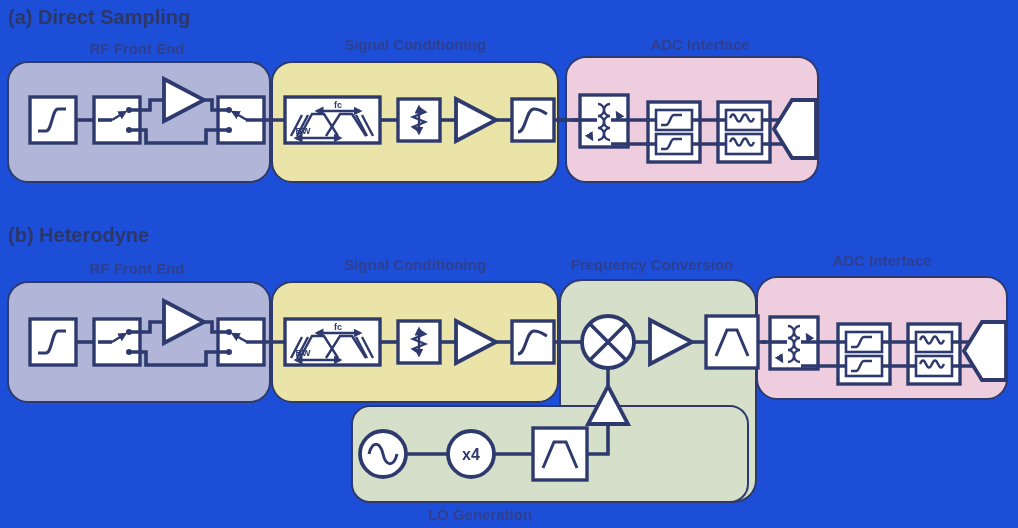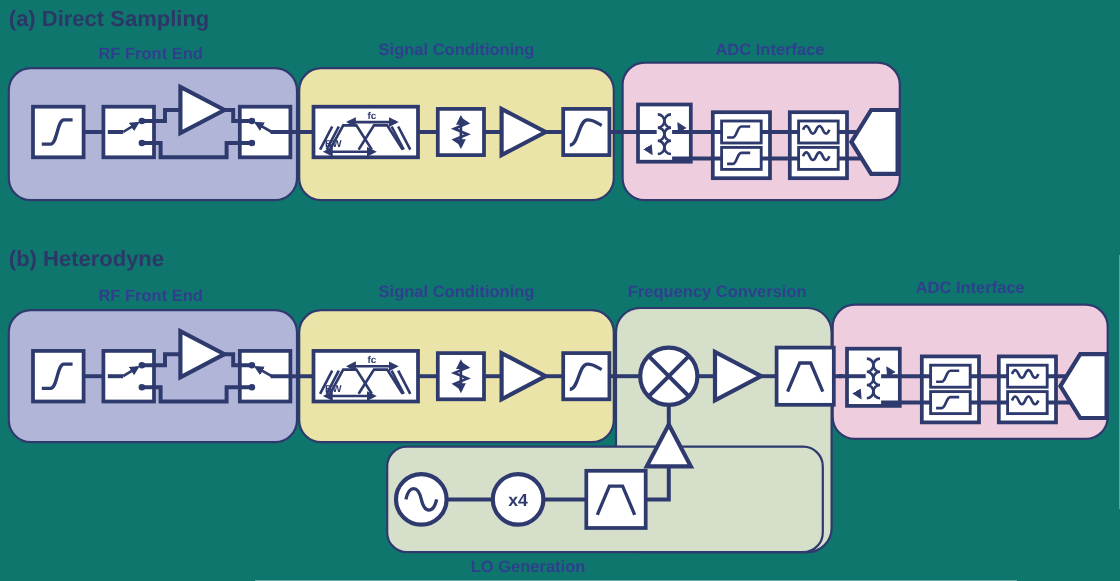--- a/index.html
+++ b/index.html
@@ -1,16 +1,16 @@
 <!DOCTYPE html>
 <html><head>
 <meta charset="utf-8">
 <style>
   html,body{margin:0;padding:0;background:#fff;}
-  #stage{position:relative;width:1018px;height:528px;background:#0f766e;overflow:hidden;
+  #stage{position:relative;width:1018px;height:528px;background:#1d4ed8;overflow:hidden;
          font-family:"Liberation Sans",sans-serif;}
   svg{display:block;}
   .grp{stroke:#2e3a6d;stroke-width:2;}
   .box{fill:#fff;stroke:#2e3a6d;stroke-width:3.4;}
   .box2{stroke-width:2.6;}
   .w{fill:none;stroke:#2e3a6d;stroke-width:3.6;}
   .w3{fill:none;stroke:#2e3a6d;stroke-width:3;}
   .w2{fill:none;stroke:#2e3a6d;stroke-width:2.4;}
   .shape{fill:#fff;stroke:#2e3a6d;stroke-width:3.8;}
   .dot{fill:#2e3a6d;}

